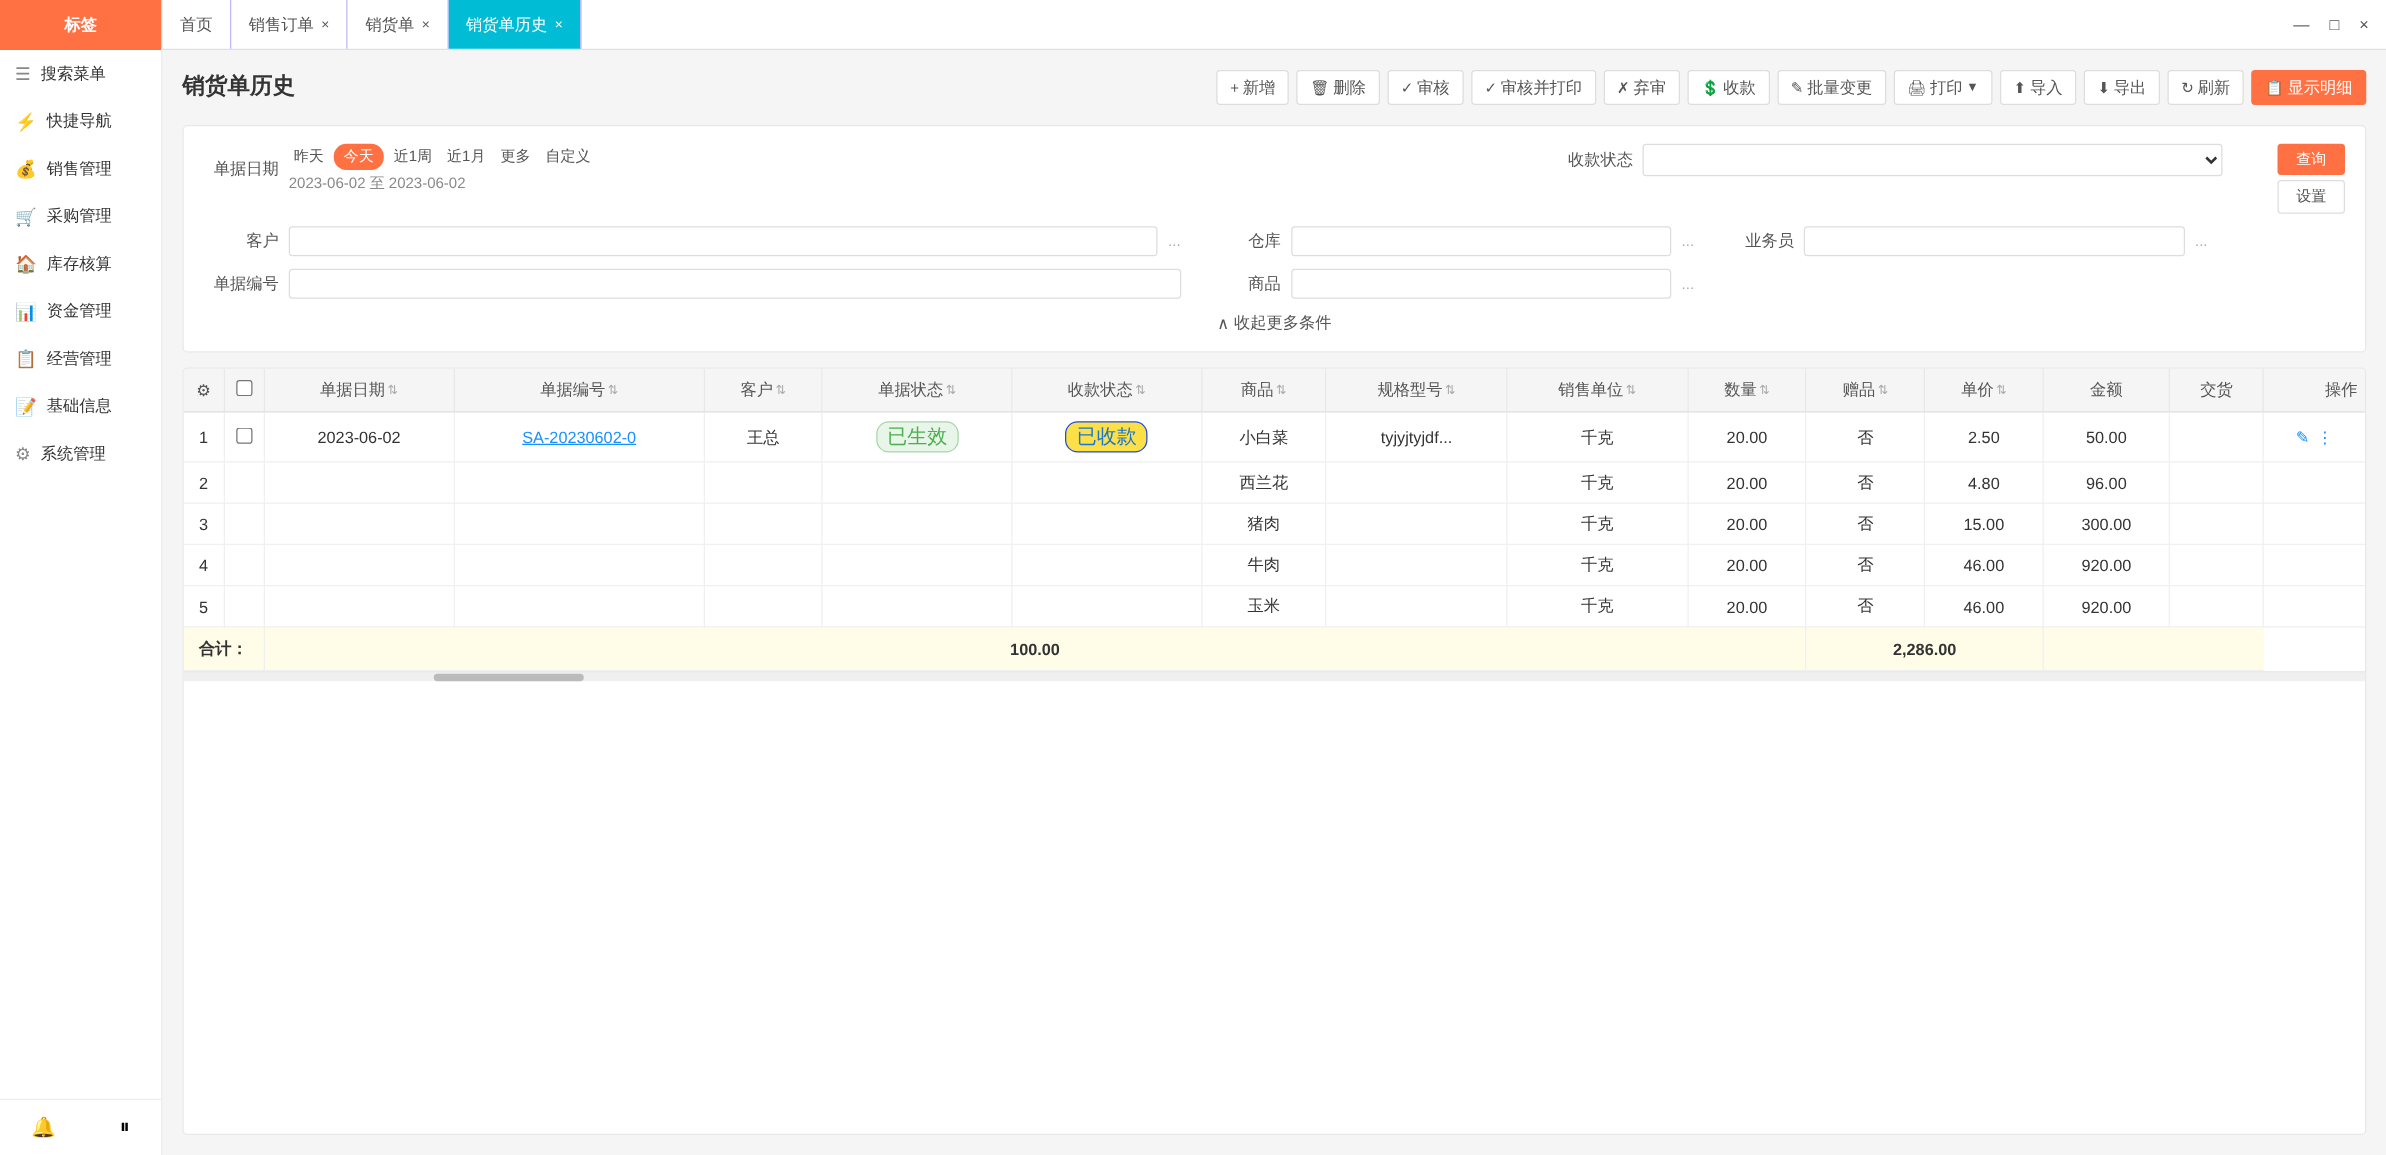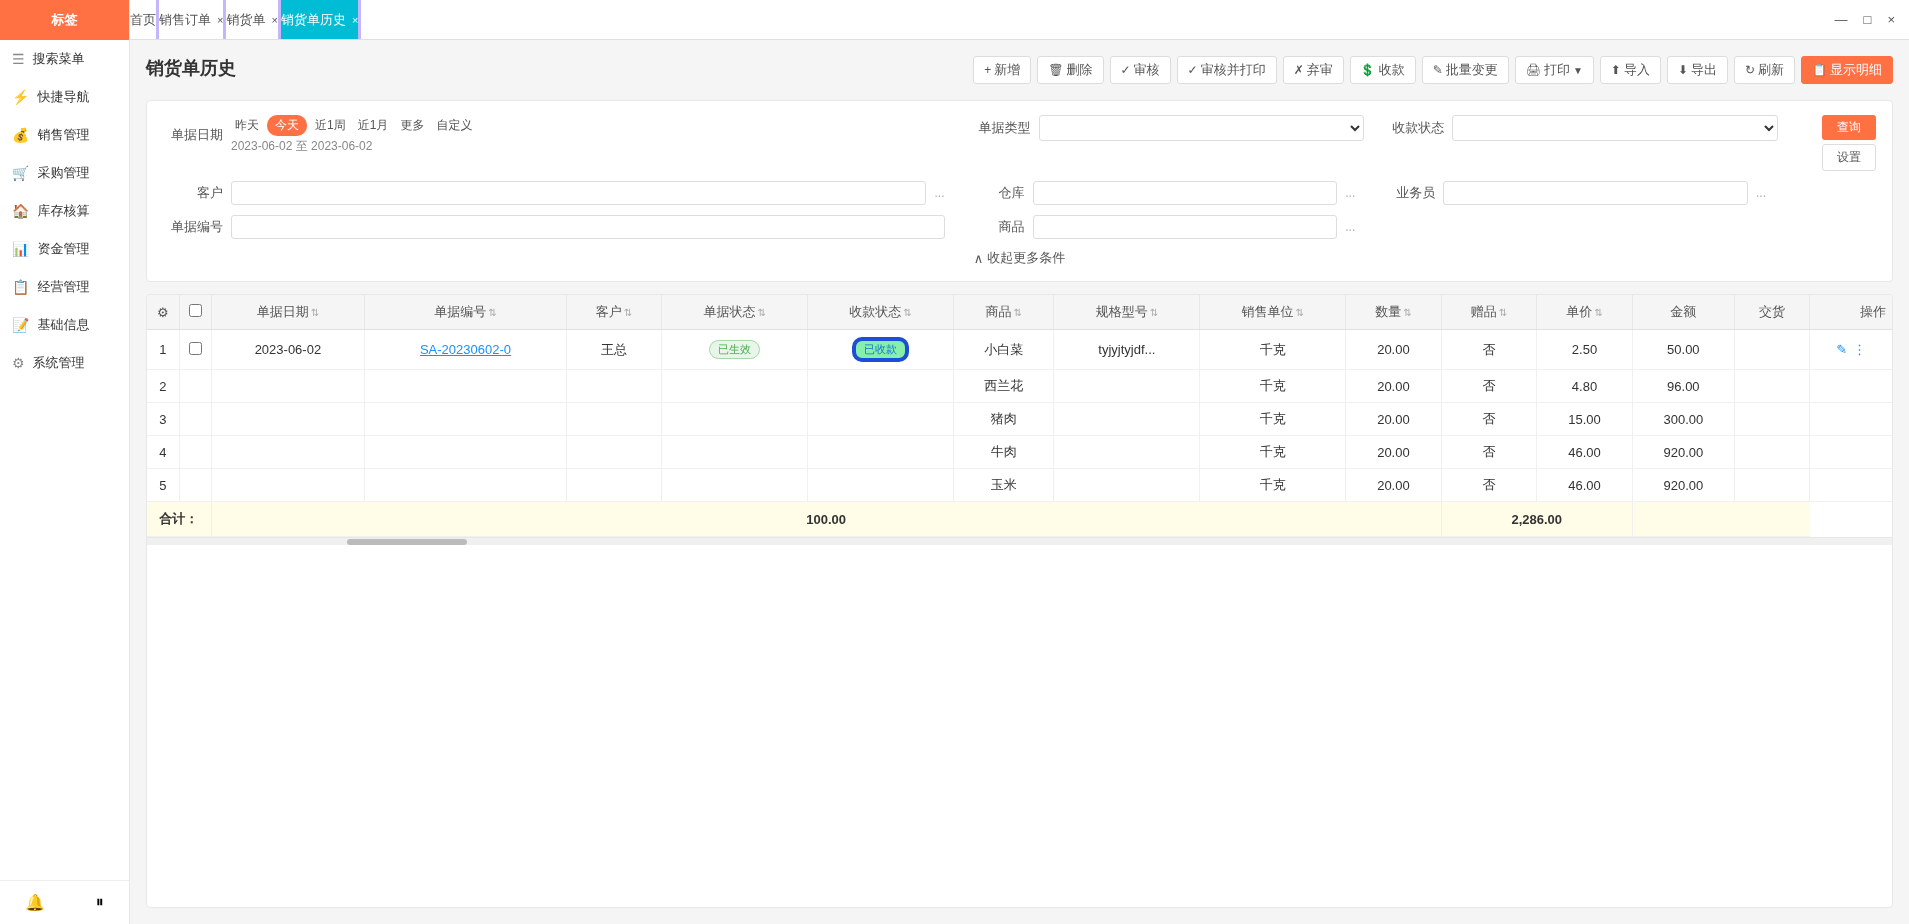--- a/index.html
+++ b/index.html
@@ -51,23 +51,23 @@
     .topbar {
       background: #fff;
       border-bottom: 1px solid #e0e0e0;
       display: flex;
       align-items: stretch;
       height: 40px;
     }
     .tab {
       display: flex;
       align-items: center;
-      padding: 0 0;
-      cursor: pointer;
-      border-right: 3px solid #c4b5fd;
+      padding: 0 14px;
+      cursor: pointer;
+      border-right: 1px solid #c4b5fd;
       color: #555;
       gap: 6px;
       font-size: 13px;
       white-space: nowrap;
     }
     .tab.active {
       background: #00bcd4;
       color: #fff;
     }
     .tab .close-icon { font-size: 11px; cursor: pointer; }
@@ -245,24 +245,24 @@
       padding: 7px 6px;
       color: #333;
       text-align: center;
     }
     .data-table td:last-child { border-right: none; }
     .sort-icon { font-size: 10px; color: #aaa; margin-left: 2px; }
     .status-badge {
       display: inline-block;
       padding: 1px 8px;
       border-radius: 10px;
-      font-size: 11px;
+      font-size: 16px;
     }
     .status-active { background: #e8f5e9; color: #4caf50; border: 1px solid #a5d6a7; }
-    .status-paid { background: #86efac; color: #1976d2; border: 4px solid #1d4ed8; }
+    .status-paid { background: #fde047; color: #1976d2; border: 1px solid #1d4ed8; }
     .link-text { color: #1890ff; cursor: pointer; text-decoration: underline; }
 
     
     .pagination-bar {
       display: flex;
       align-items: center;
       justify-content: flex-end;
       padding: 8px 12px;
       background: #fff;
       border-top: 1px solid #e8e8e8;
@@ -486,26 +486,20 @@
             <div class="date-shortcuts">
               <span class="date-shortcut">昨天</span>
               <span class="date-shortcut active">今天</span>
               <span class="date-shortcut">近1周</span>
               <span class="date-shortcut">近1月</span>
               <span class="date-shortcut">更多</span>
               <span class="date-shortcut">自定义</span>
             </div>
             <div class="date-range">2023-06-02 至 2023-06-02</div>
           </div>
-        </div>
-        <div class="filter-group">
-          <span class="filter-label">单据类型</span>
-          <select class="filter-select">
-            <option value=""></option>
-          </select>
         </div>
         <div class="filter-group">
           <span class="filter-label">收款状态</span>
           <select class="filter-select">
             <option value=""></option>
           </select>
         </div>
         <div class="query-btns">
           <button class="query-btn">查询</button>
           <button class="settings-btn">设置</button>

